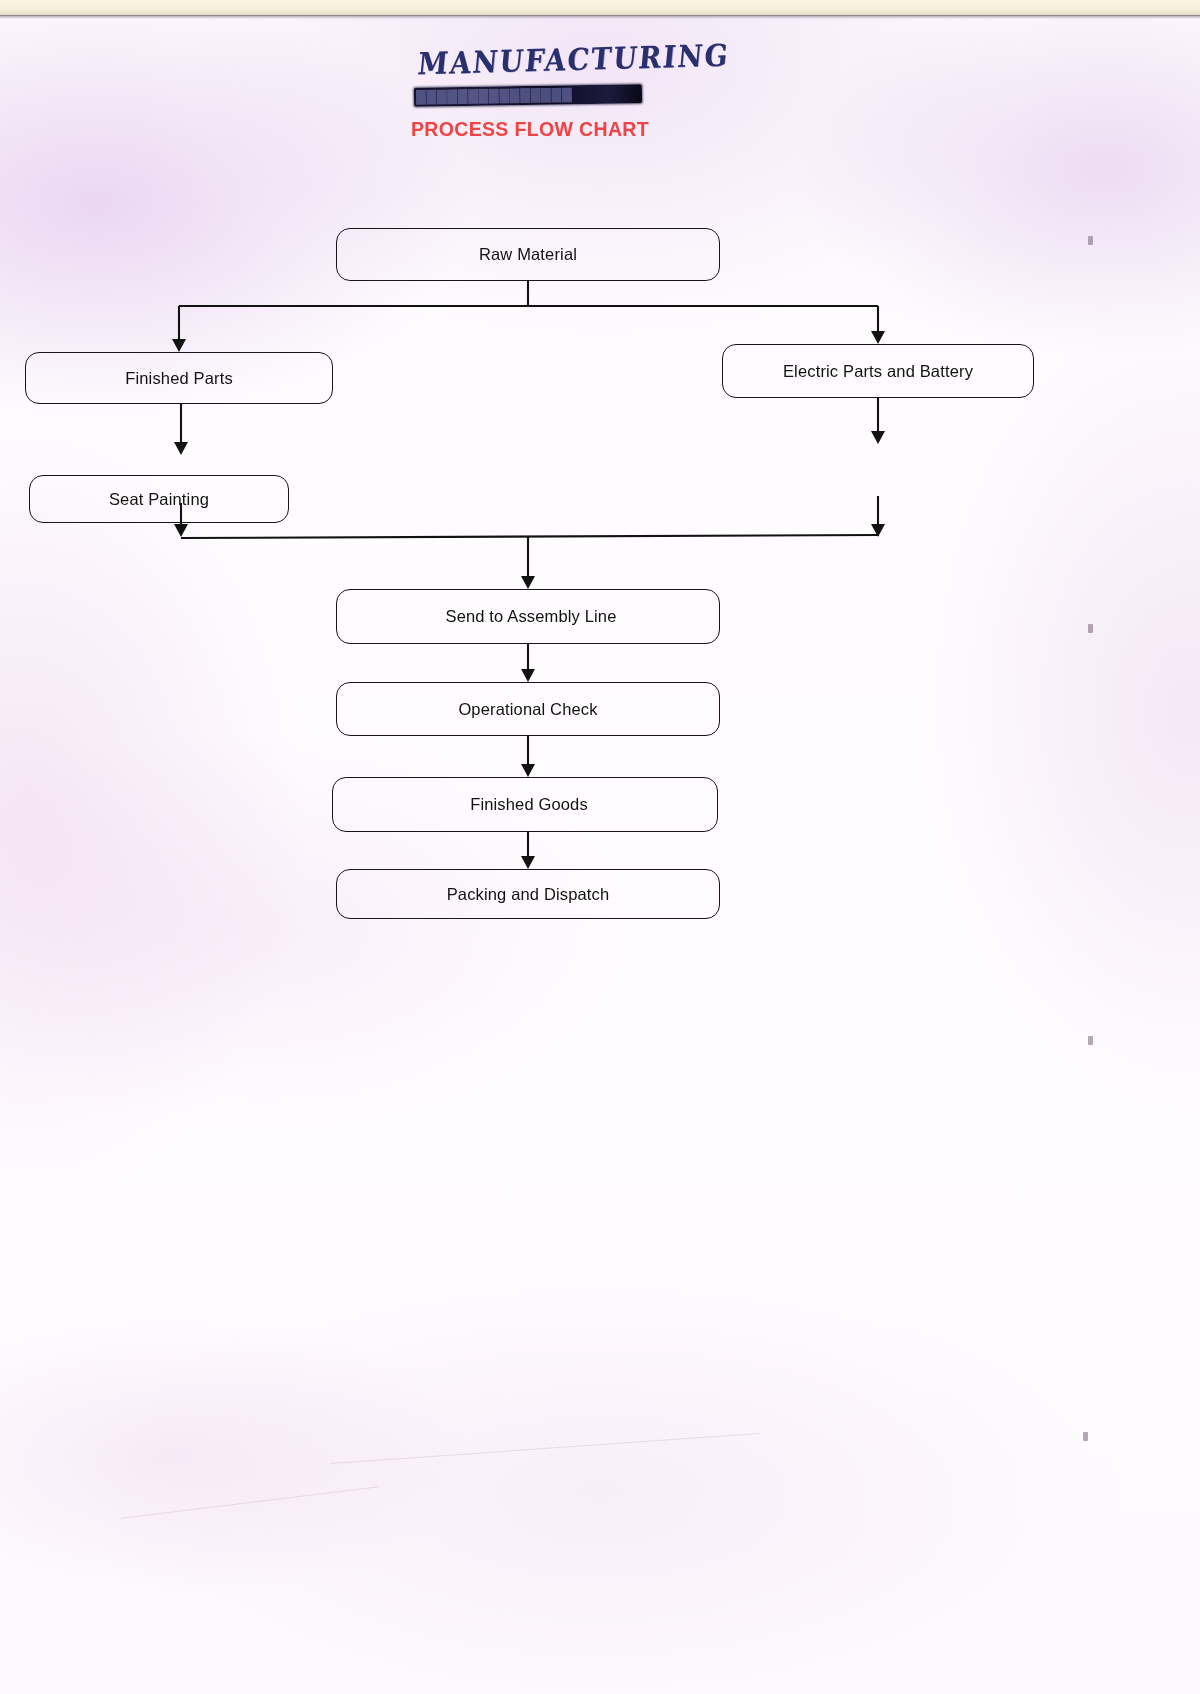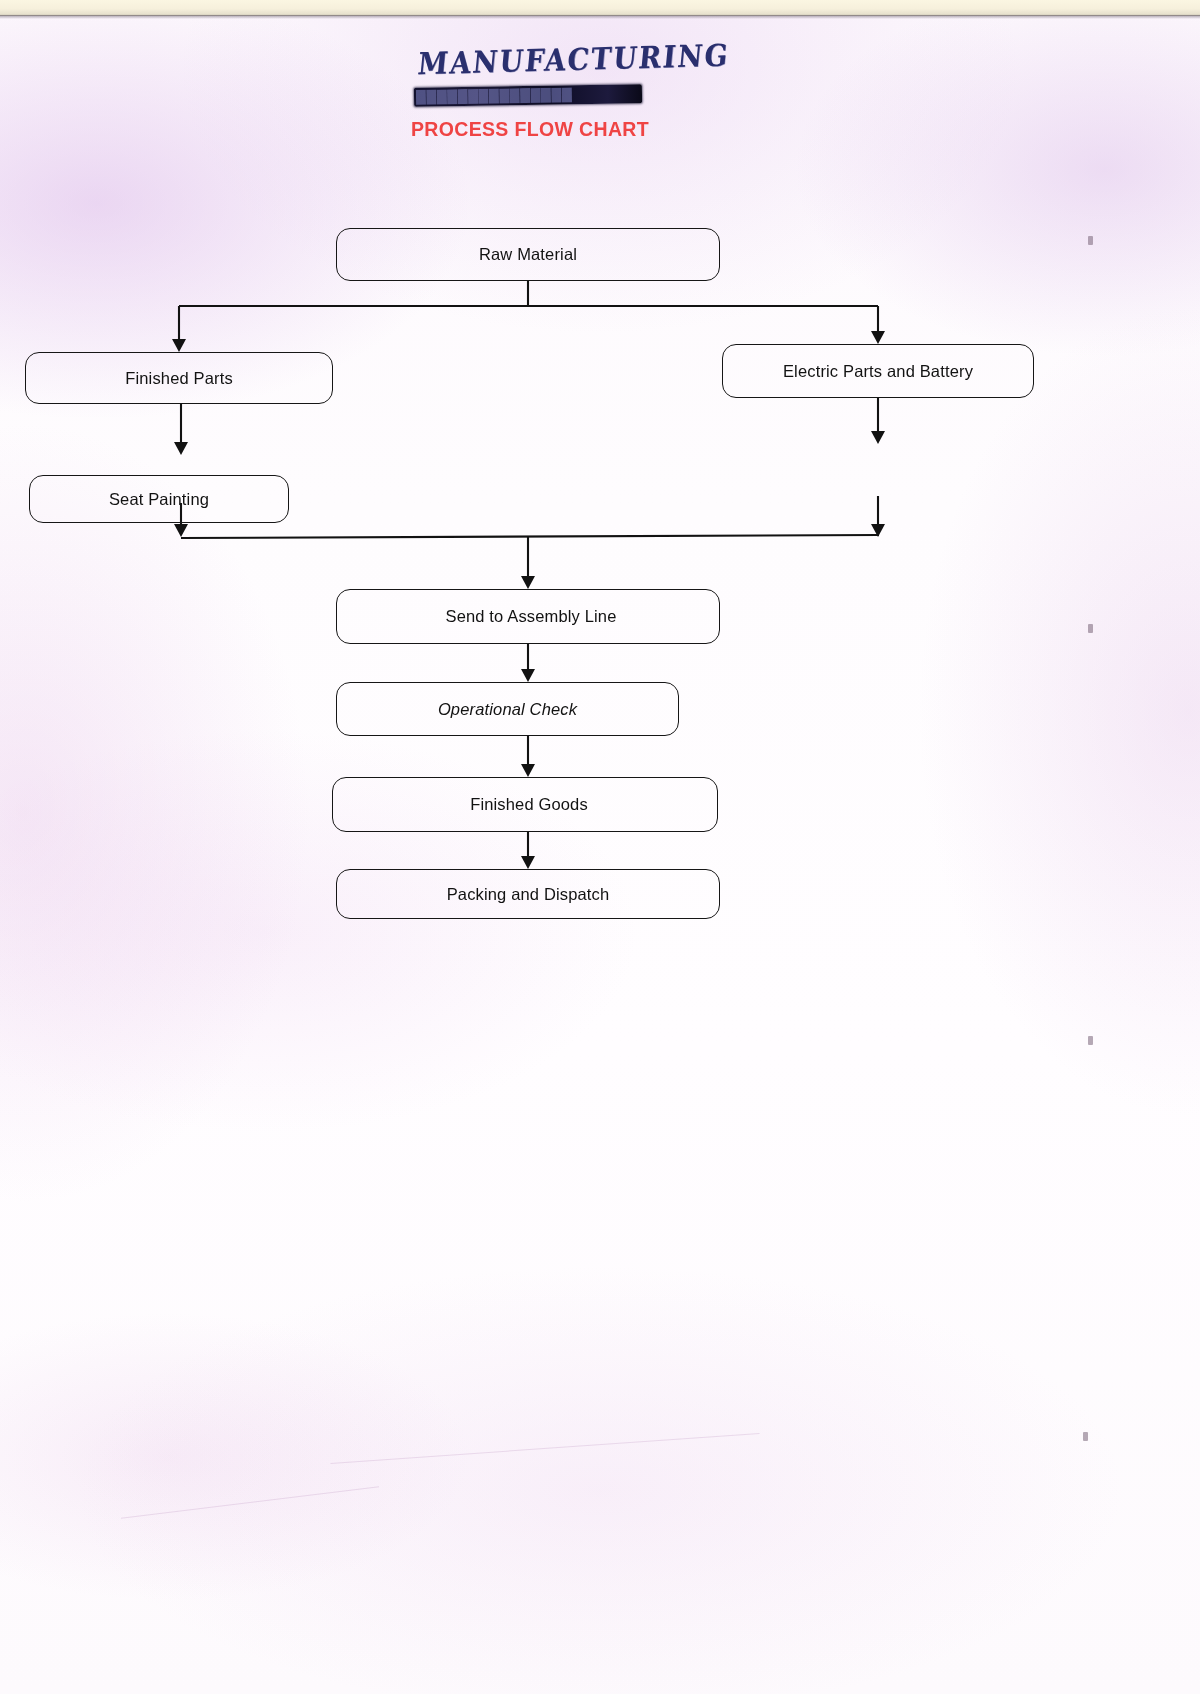--- a/index.html
+++ b/index.html
@@ -221,21 +221,21 @@
 
     <div class="node" style="left:29px; top:455px; width:260px; height:48px;margin-top:20px;">
       <span>Seat Painting</span>
     </div>
 
 
     <div class="node" style="left:336px; top:589px; width:384px; height:55px;padding-left:6px;">
       <span>Send to Assembly Line</span>
     </div>
 
-    <div class="node" style="left:336px; top:682px; width:343px; height:54px;font-style:italic;">
+    <div class="node" style="left:336px; top:682px; width:384px; height:54px;">
       <span>Operational Check</span>
     </div>
 
     <div class="node" style="left:332px; top:777px; width:386px; height:55px;padding-left:8px;">
       <span>Finished Goods</span>
     </div>
 
     <div class="node" style="left:336px; top:869px; width:384px; height:50px;">
       <span>Packing and Dispatch</span>
     </div>

